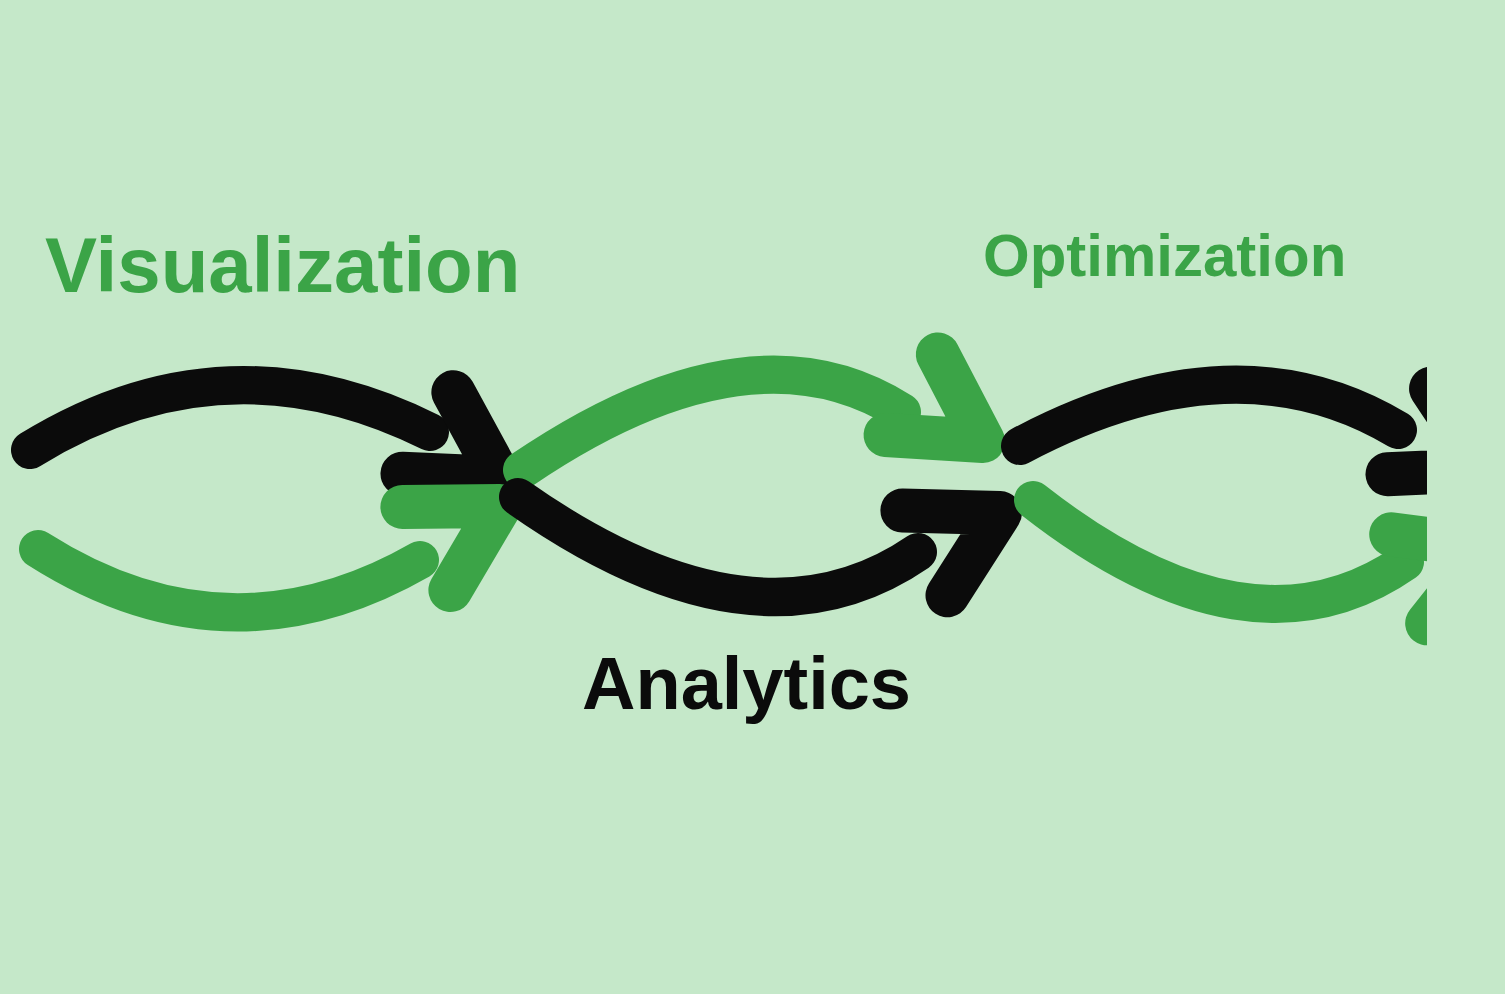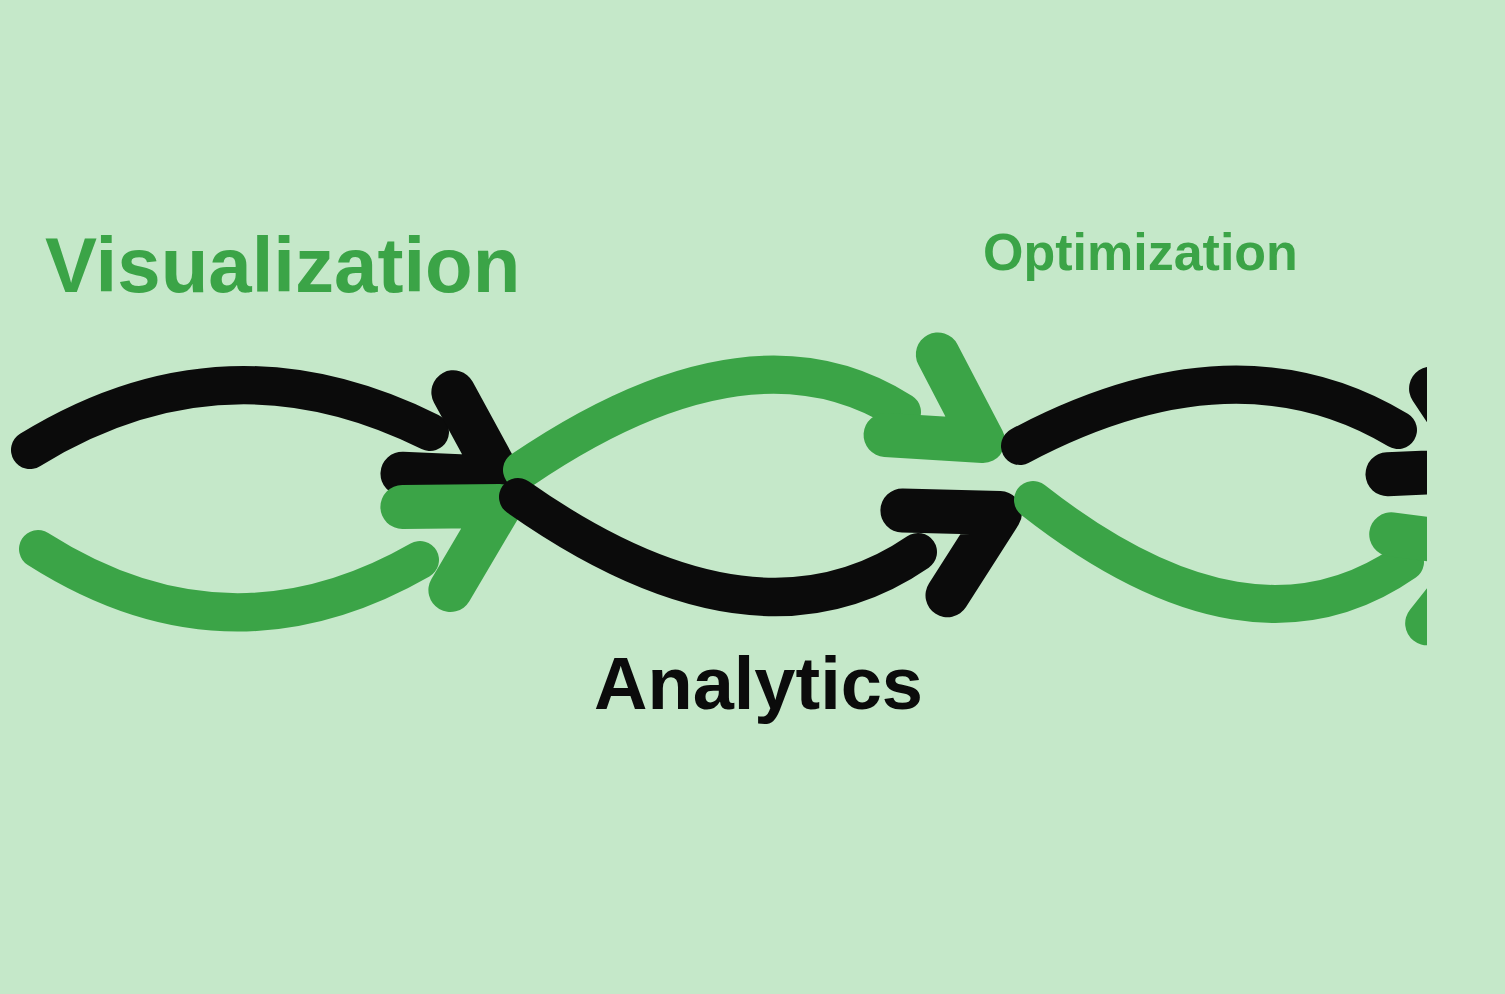--- a/index.html
+++ b/index.html
@@ -21,22 +21,22 @@
     position: absolute;
     font-weight: 700;
     line-height: 1;
     letter-spacing: 0px;
     white-space: nowrap;
     user-select: none;
   }
   .stage-label.green { color: var(--green); }
   .stage-label.ink   { color: var(--ink); }
   .label-visualization { left: 45px;  top: 226px; font-size: 78px; }
-  .label-optimization  { left: 983px; top: 226px; font-size: 52px; }
-  .label-analytics     { left: 582px; top: 647px; font-size: 74px; margin-left: 12px; }
+  .label-optimization  { left: 983px; top: 226px; font-size: 60px; }
+  .label-analytics     { left: 582px; top: 647px; font-size: 74px; }
   .arrows-svg {
     position: absolute;
     left: 0; top: 0;
     width: 1505px;
     height: 994px;
     display: block;
   }
   .arrows-svg .shaft {
     fill: none;
     stroke-width: 38px;

